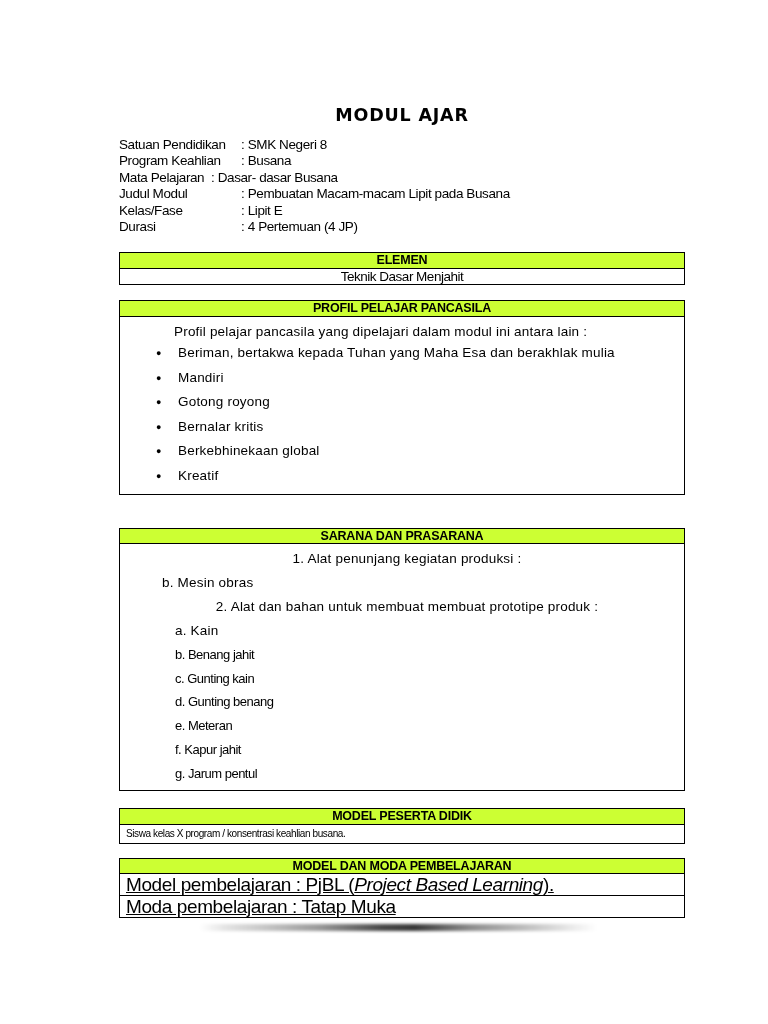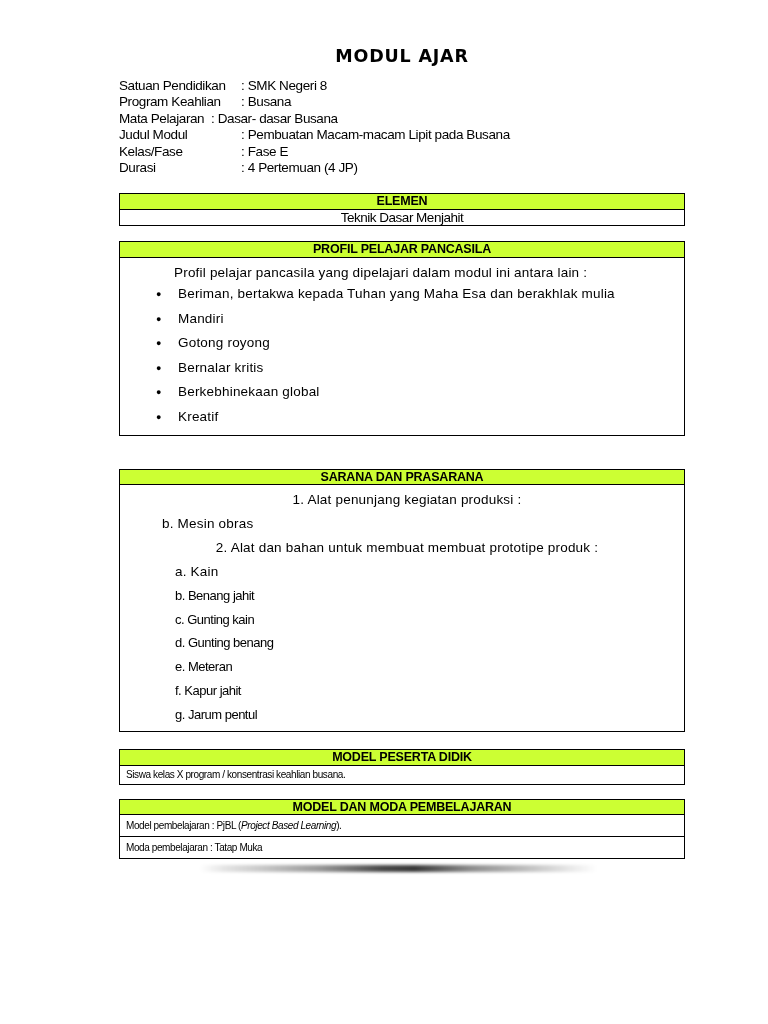--- a/index.html
+++ b/index.html
@@ -12,21 +12,21 @@
     -webkit-font-smoothing: antialiased;
   }
   .content {
     position: absolute;
     left: 119px; top: 0;
     width: 566px;
   }
   
   .title {
     margin: 0;
-    padding-top: 46px;
+    padding-top: 105px;
     text-align: center;
     font-family: "DejaVu Sans", sans-serif;
     font-weight: bold;
     font-size: 17.5px;
     letter-spacing: 0.8px;
     line-height: 20px;
   }
   
   .metadata { margin-top: 12px; }
   .m-row {
@@ -96,23 +96,24 @@
   .row-left {
     padding-left: 6px;
     font-size: 10px;
     letter-spacing: -0.4px;
     line-height: 18px;
   }
   
   .m-model { margin-top: 14px; }
   .model-row {
     padding-left: 6px;
-    font-size: 10px;
+    font-size: 19px;
     letter-spacing: -0.4px;
     line-height: 21px;
+    text-decoration: underline;
   }
   .model-row + .model-row { border-top: 1.5px solid #000; }
   .ital { font-style: italic; }
   
   .smudge {
     margin-top: 6px;
     margin-left: 81px;
     width: 397px;
     height: 7px;
     border-radius: 3px;
@@ -149,21 +150,21 @@
     <div class="m-row">
       <span class="m-label m-short">Mata Pelajaran</span>
       <span class="m-value">: Dasar- dasar Busana</span>
     </div>
     <div class="m-row">
       <span class="m-label">Judul Modul</span>
       <span class="m-value">: Pembuatan Macam-macam Lipit pada Busana</span>
     </div>
     <div class="m-row">
       <span class="m-label">Kelas/Fase</span>
-      <span class="m-value">: Fase E</span>
+      <span class="m-value">: Lipit E</span>
     </div>
     <div class="m-row">
       <span class="m-label">Durasi</span>
       <span class="m-value">: 4 Pertemuan (4 JP)</span>
     </div>
   </div>
 
   <div class="tbl m-elemen">
     <div class="tbl-h">ELEMEN</div>
     <div class="row-center">Teknik Dasar Menjahit</div>

